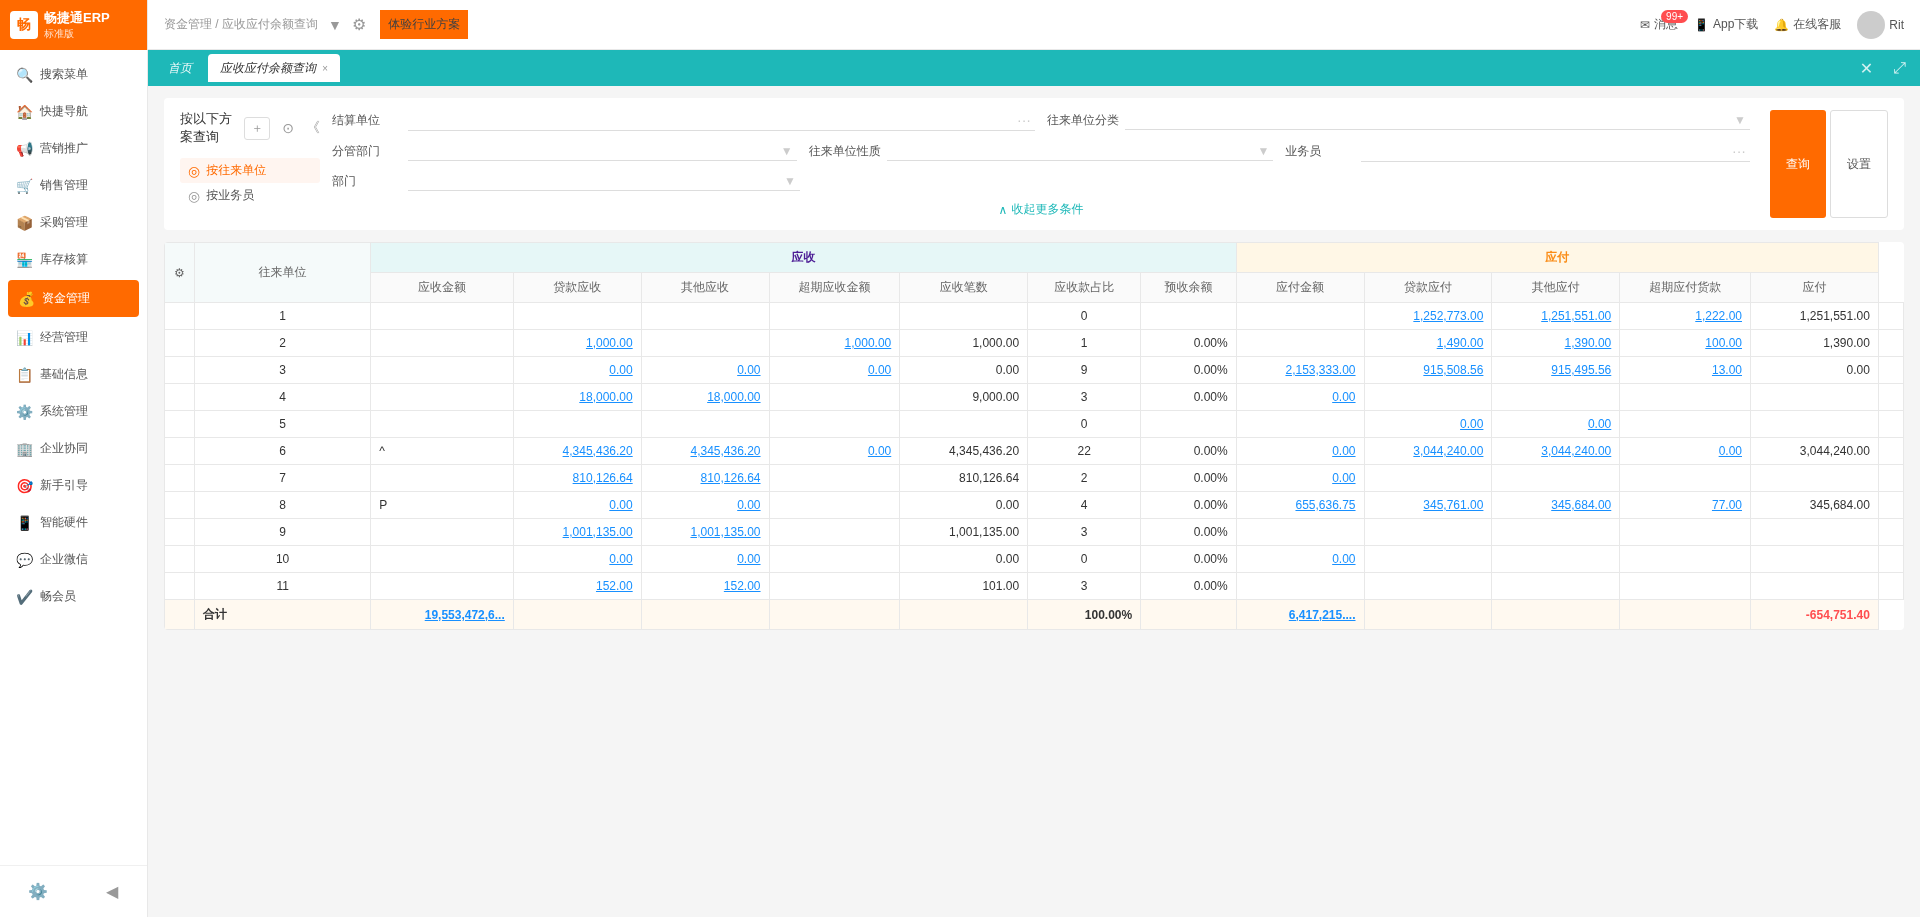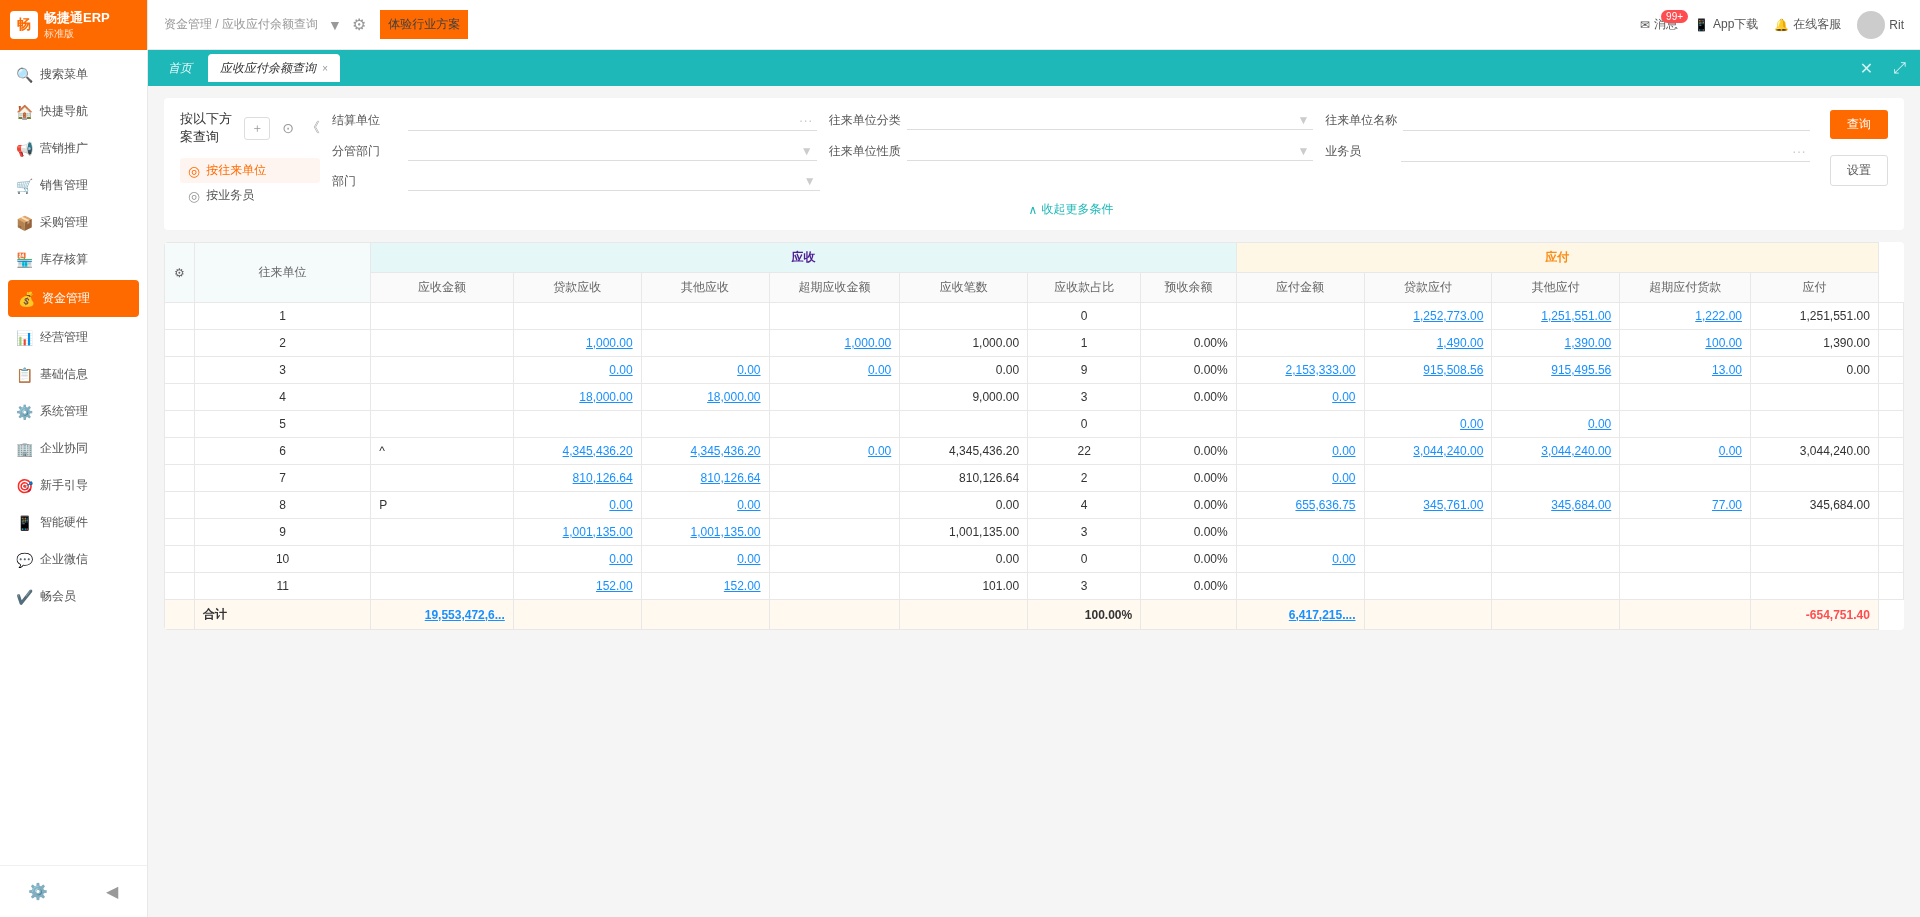--- a/index.html
+++ b/index.html
@@ -79,21 +79,21 @@
     .filter-group { display: flex; align-items: center; gap: 6px; flex: 1; min-width: 0; }
     .filter-label { color: #555; font-size: 12px; white-space: nowrap; min-width: 70px; }
     .filter-input {
       flex: 1; border: none; border-bottom: 1px solid #ddd; padding: 3px 6px; font-size: 12px; color: #333; outline: none; background: transparent; min-width: 0;
     }
     .filter-dots { color: #ccc; font-size: 14px; }
     .collapse-btn { display: flex; align-items: center; justify-content: center; margin-top: 8px; }
     .collapse-link { color: #1eb8b8; cursor: pointer; font-size: 12px; display: flex; align-items: center; gap: 4px; }
 
     
-    .query-sidebar { display: flex; flex-direction: column; gap: 16px; margin-left: 8px; }
+    .query-sidebar { display: flex; flex-direction: row; gap: 4px; margin-left: 8px; }
     .query-btn { background: #ff6a00; color: #fff; border: none; padding: 6px 16px; border-radius: 3px; cursor: pointer; font-size: 12px; }
     .setting-btn { background: #fff; color: #555; border: 1px solid #ddd; padding: 6px 16px; border-radius: 3px; cursor: pointer; font-size: 12px; }
 
     
     .filter-left { width: 140px; min-width: 140px; }
     .filter-option { display: flex; align-items: center; gap: 6px; padding: 4px 8px; cursor: pointer; color: #555; font-size: 12px; border-radius: 3px; }
     .filter-option.active { background: #fff5f0; color: #ff6a00; }
 
     
     .data-table-wrap { background: #fff; border-radius: 4px; overflow: hidden; }
@@ -260,24 +260,20 @@
                 <span style="flex:1;"></span>
                 <span class="filter-dots">···</span>
               </div>
             </div>
             <div class="filter-group">
               <span class="filter-label">往来单位分类</span>
               <div style="flex:1;display:flex;align-items:center;border-bottom:1px solid #ddd;padding:2px 4px;cursor:pointer;">
                 <span style="flex:1;"></span>
                 <span style="color:#ccc;">▼</span>
               </div>
-            </div>
-            <div class="filter-group">
-              <span class="filter-label">往来单位名称</span>
-              <input class="filter-input" style="flex: 1 1 0%;">
             </div>
           </div>
 
           <div class="filter-row" style="margin-bottom:10px;">
             <div class="filter-group">
               <span class="filter-label">分管部门</span>
               <div style="flex:1;display:flex;align-items:center;border-bottom:1px solid #ddd;padding:2px 4px;cursor:pointer;">
                 <span style="flex:1;"></span>
                 <span style="color:#ccc;">▼</span>
               </div>

